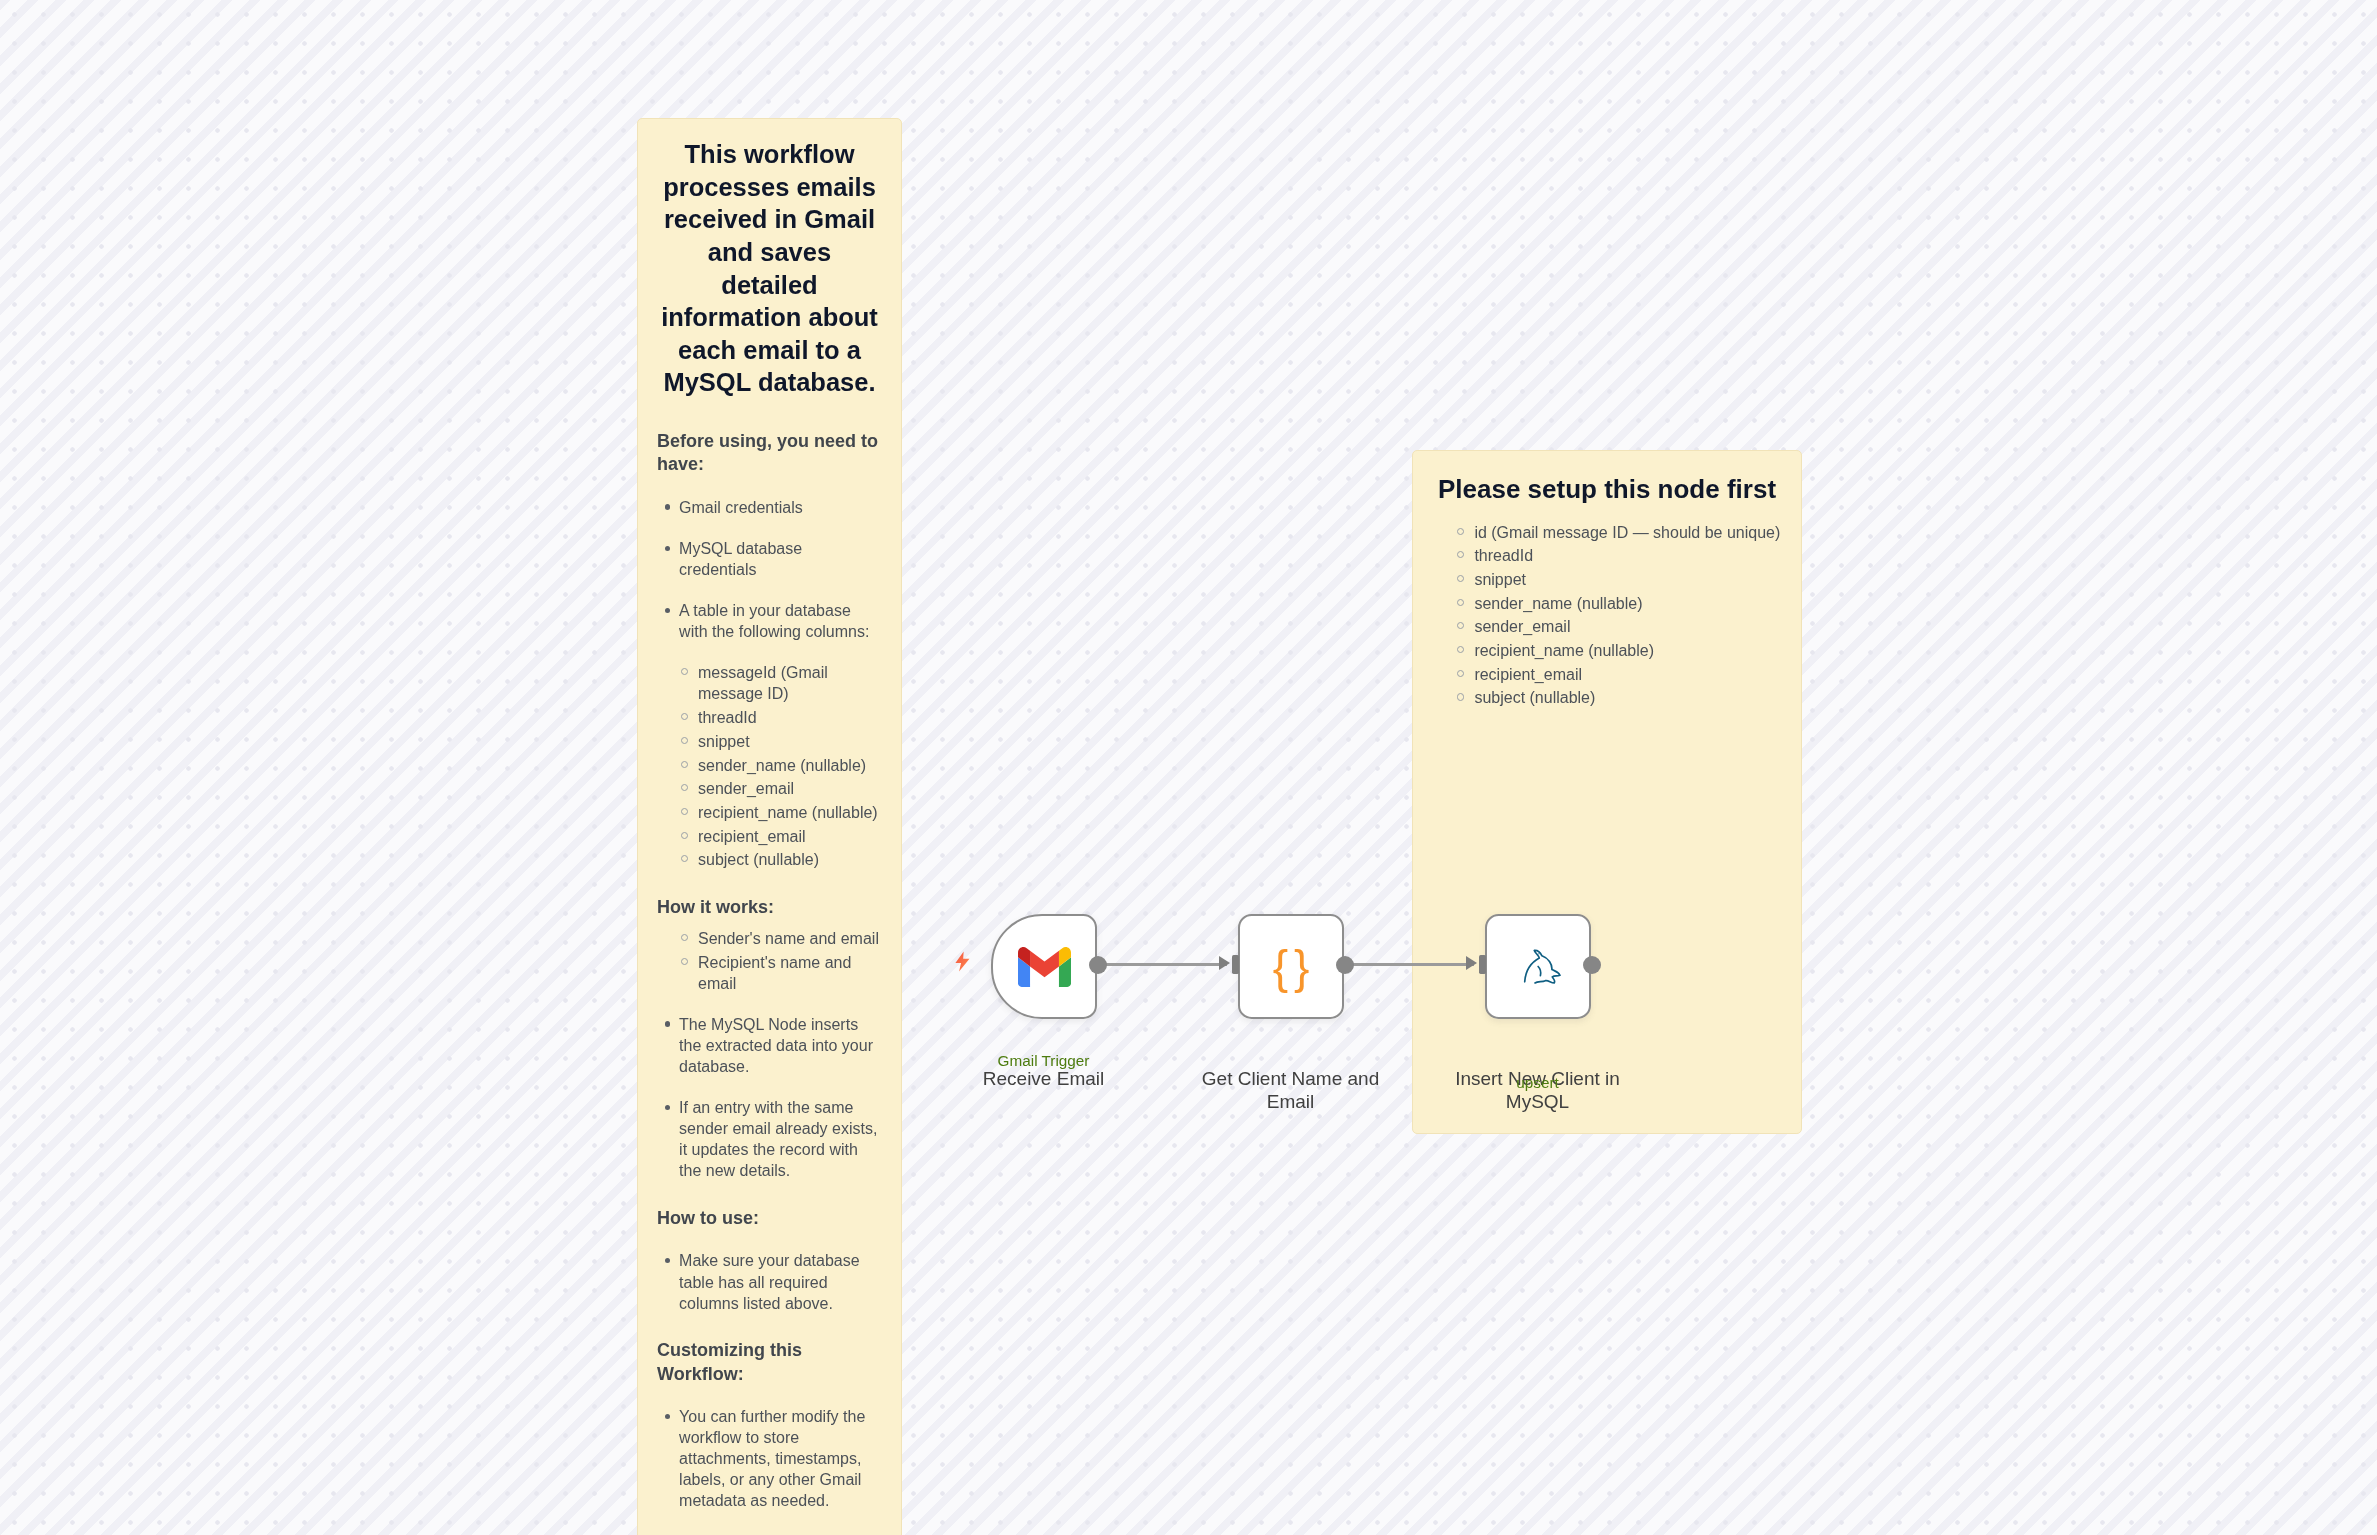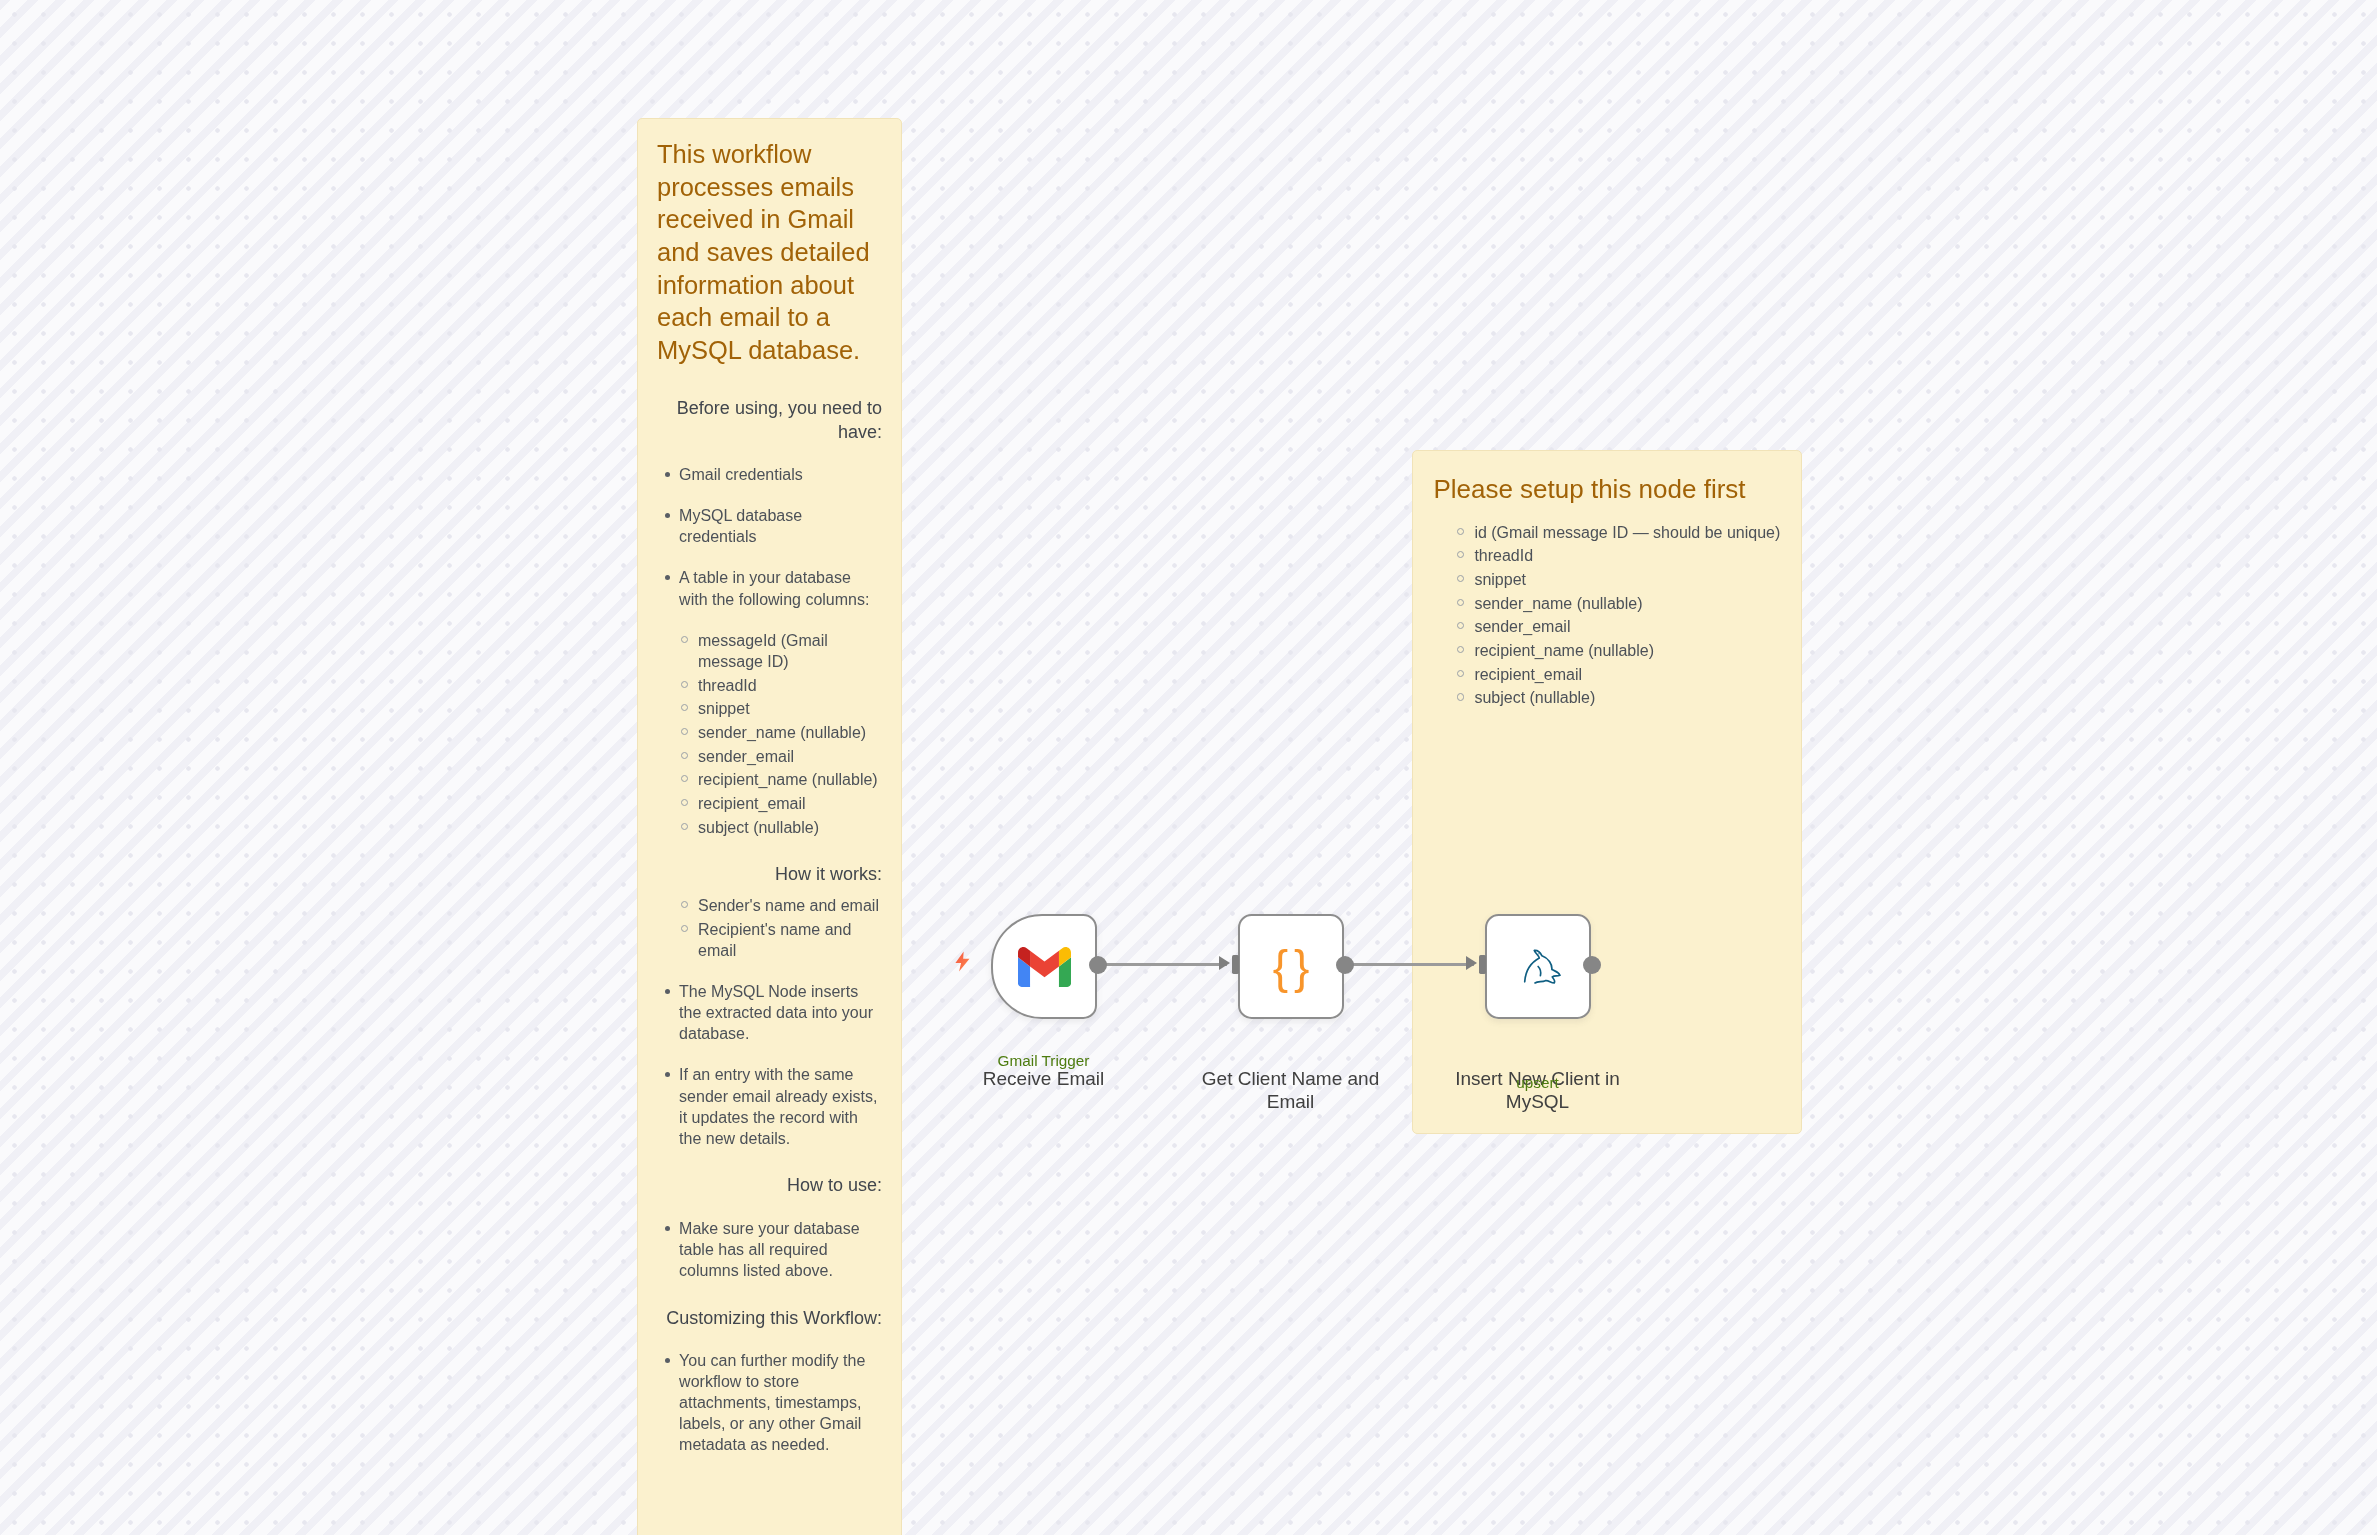--- a/index.html
+++ b/index.html
@@ -19,25 +19,25 @@
     position:absolute;
     background:#fbf1ce;
     border:0.9px solid #f1e3b8;
     border-radius:5.1px;
     box-sizing:border-box;
     color:#4c5158;
   }
   .sticky-left{left:637px;top:118px;width:265px;height:1438px;padding:19px 19px;}
   .sticky-right{left:1412px;top:450px;width:390px;height:684px;padding:22px 20.4px;z-index:1;}
   .sticky h1{
-    font-size:25.5px;line-height:1.28;font-weight:400;color:#a16207;margin:0 0 31px 0;
+    font-size:25.5px;line-height:1.28;font-weight:700;color:#0f172a;margin:0 0 31px 0;text-align:center;
   }
   .sticky-right h1{font-size:26px;margin:0 0 15.3px 0;}
   .sticky h2{
-    font-size:18px;line-height:1.3;font-weight:400;color:#41464d;margin:25.5px 0 8.5px 0;text-align:right;
+    font-size:18px;line-height:1.3;font-weight:700;color:#41464d;margin:25.5px 0 8.5px 0;
   }
   .sticky ul{list-style:none;margin:0;padding:0 0 0 5.1px;font-size:16px;line-height:1.32;}
   .sticky ul li{position:relative;padding-left:17px;margin:20px 0;}
   .sticky ul li::before{
     content:"";position:absolute;left:2.6px;top:7.7px;width:5.1px;height:5.1px;border-radius:50%;
     background:#595e65;
   }
   .sticky ul.sub{padding-left:22px;margin:1.7px 0;}
   .sticky ul.sub li{padding-left:19px;margin:2.6px 0;}
   .sticky ul.sub li::before{

